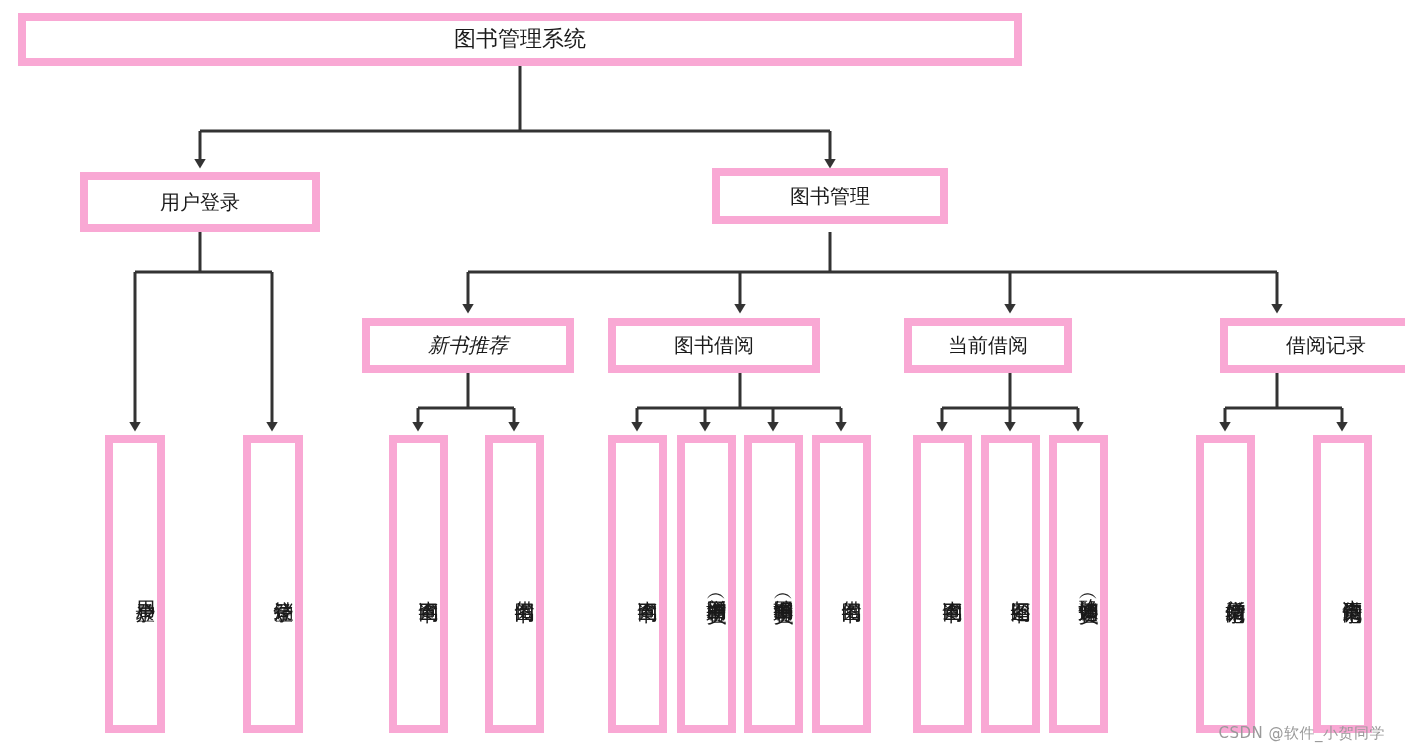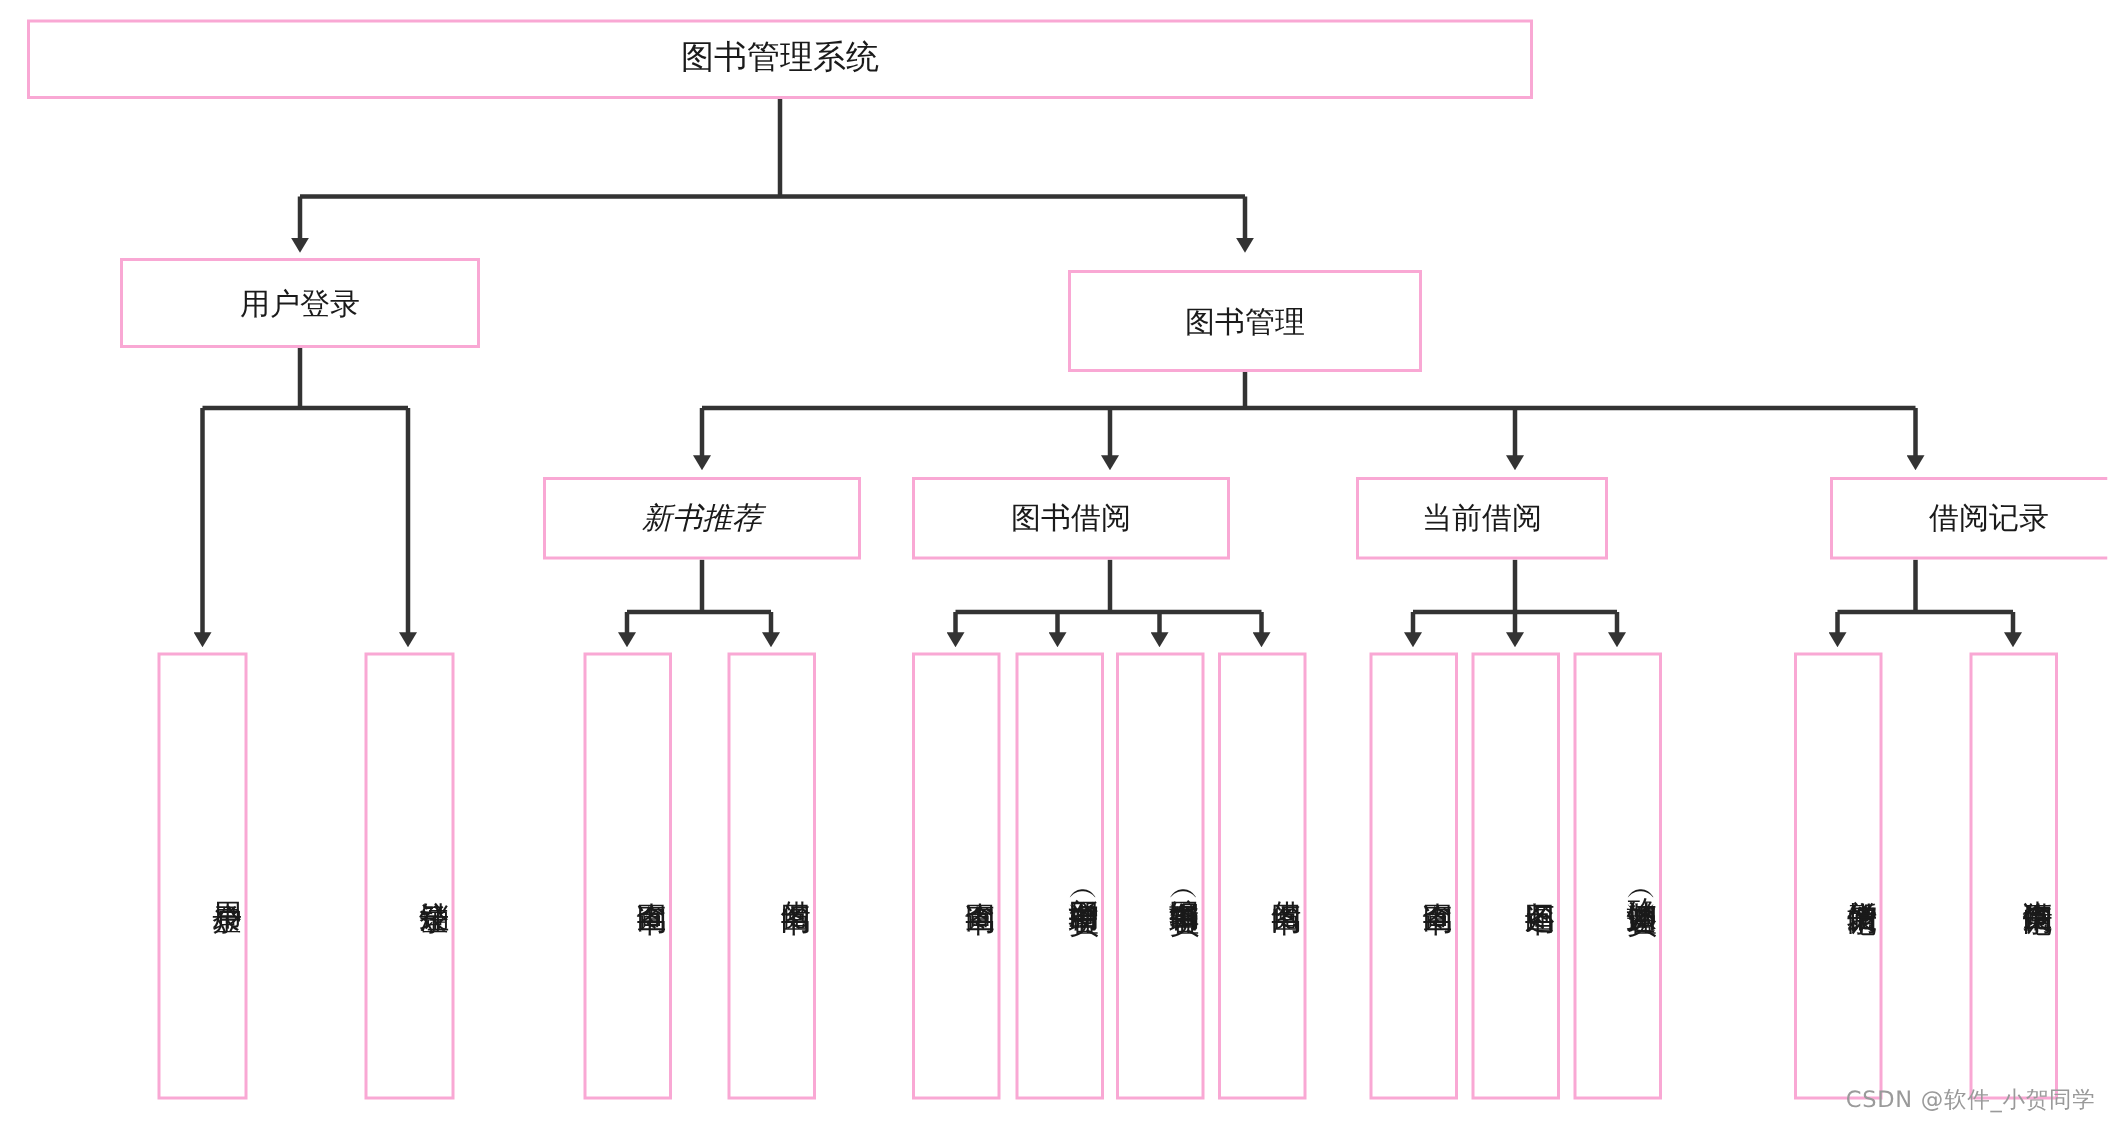--- a/index.html
+++ b/index.html
@@ -22,21 +22,21 @@
     position: absolute;
     left: 0;
     top: 0;
     width: 1405px;
     height: 747px;
     pointer-events: none;
   }
   .node {
     position: absolute;
     box-sizing: border-box;
-    border: 2px solid #f9a8d4;
+    border: 8px solid #f9a8d4;
     background: #ffffff;
     display: flex;
     align-items: center;
     justify-content: center;
     color: #1a1a1a;
     line-height: 1.12;
     text-align: right;
     z-index: 2;
   }
   .node.root {
@@ -57,21 +57,21 @@
     justify-content: center;
     letter-spacing: 1px;
   }
   .node.leaf > span {
     writing-mode: vertical-rl;
     text-orientation: upright;
     display: block;
   }
   #watermark {
     position: absolute;
-    right: 8px;
+    right: 20px;
     bottom: 4px;
     font-size: 15px;
     color: #9a9a9a;
     letter-spacing: 0.5px;
     z-index: 3;
     white-space: nowrap;
   }
 </style>
 </head>
 <body>
@@ -128,21 +128,21 @@
     </g>
   </svg>
 
   <div class="node root" style="left:18px; top:13px; width:1004px; height:53px;">
     <span>图书管理系统</span>
   </div>
 
   <div class="node lvl2" style="left:80px; top:172px; width:240px; height:60px;">
     <span>用户登录</span>
   </div>
-  <div class="node lvl2" style="left:712px; top:180px; width:236px; height:68px;">
+  <div class="node lvl2" style="left:712px; top:168px; width:236px; height:56px;">
     <span>图书管理</span>
   </div>
 
   <div class="node lvl3" style="left:362px; top:318px; width:212px; height:55px;font-style:italic;">
     <span>新书推荐</span>
   </div>
   <div class="node lvl3" style="left:608px; top:318px; width:212px; height:55px;">
     <span>图书借阅</span>
   </div>
   <div class="node lvl3" style="left:904px; top:318px; width:168px; height:55px;">

